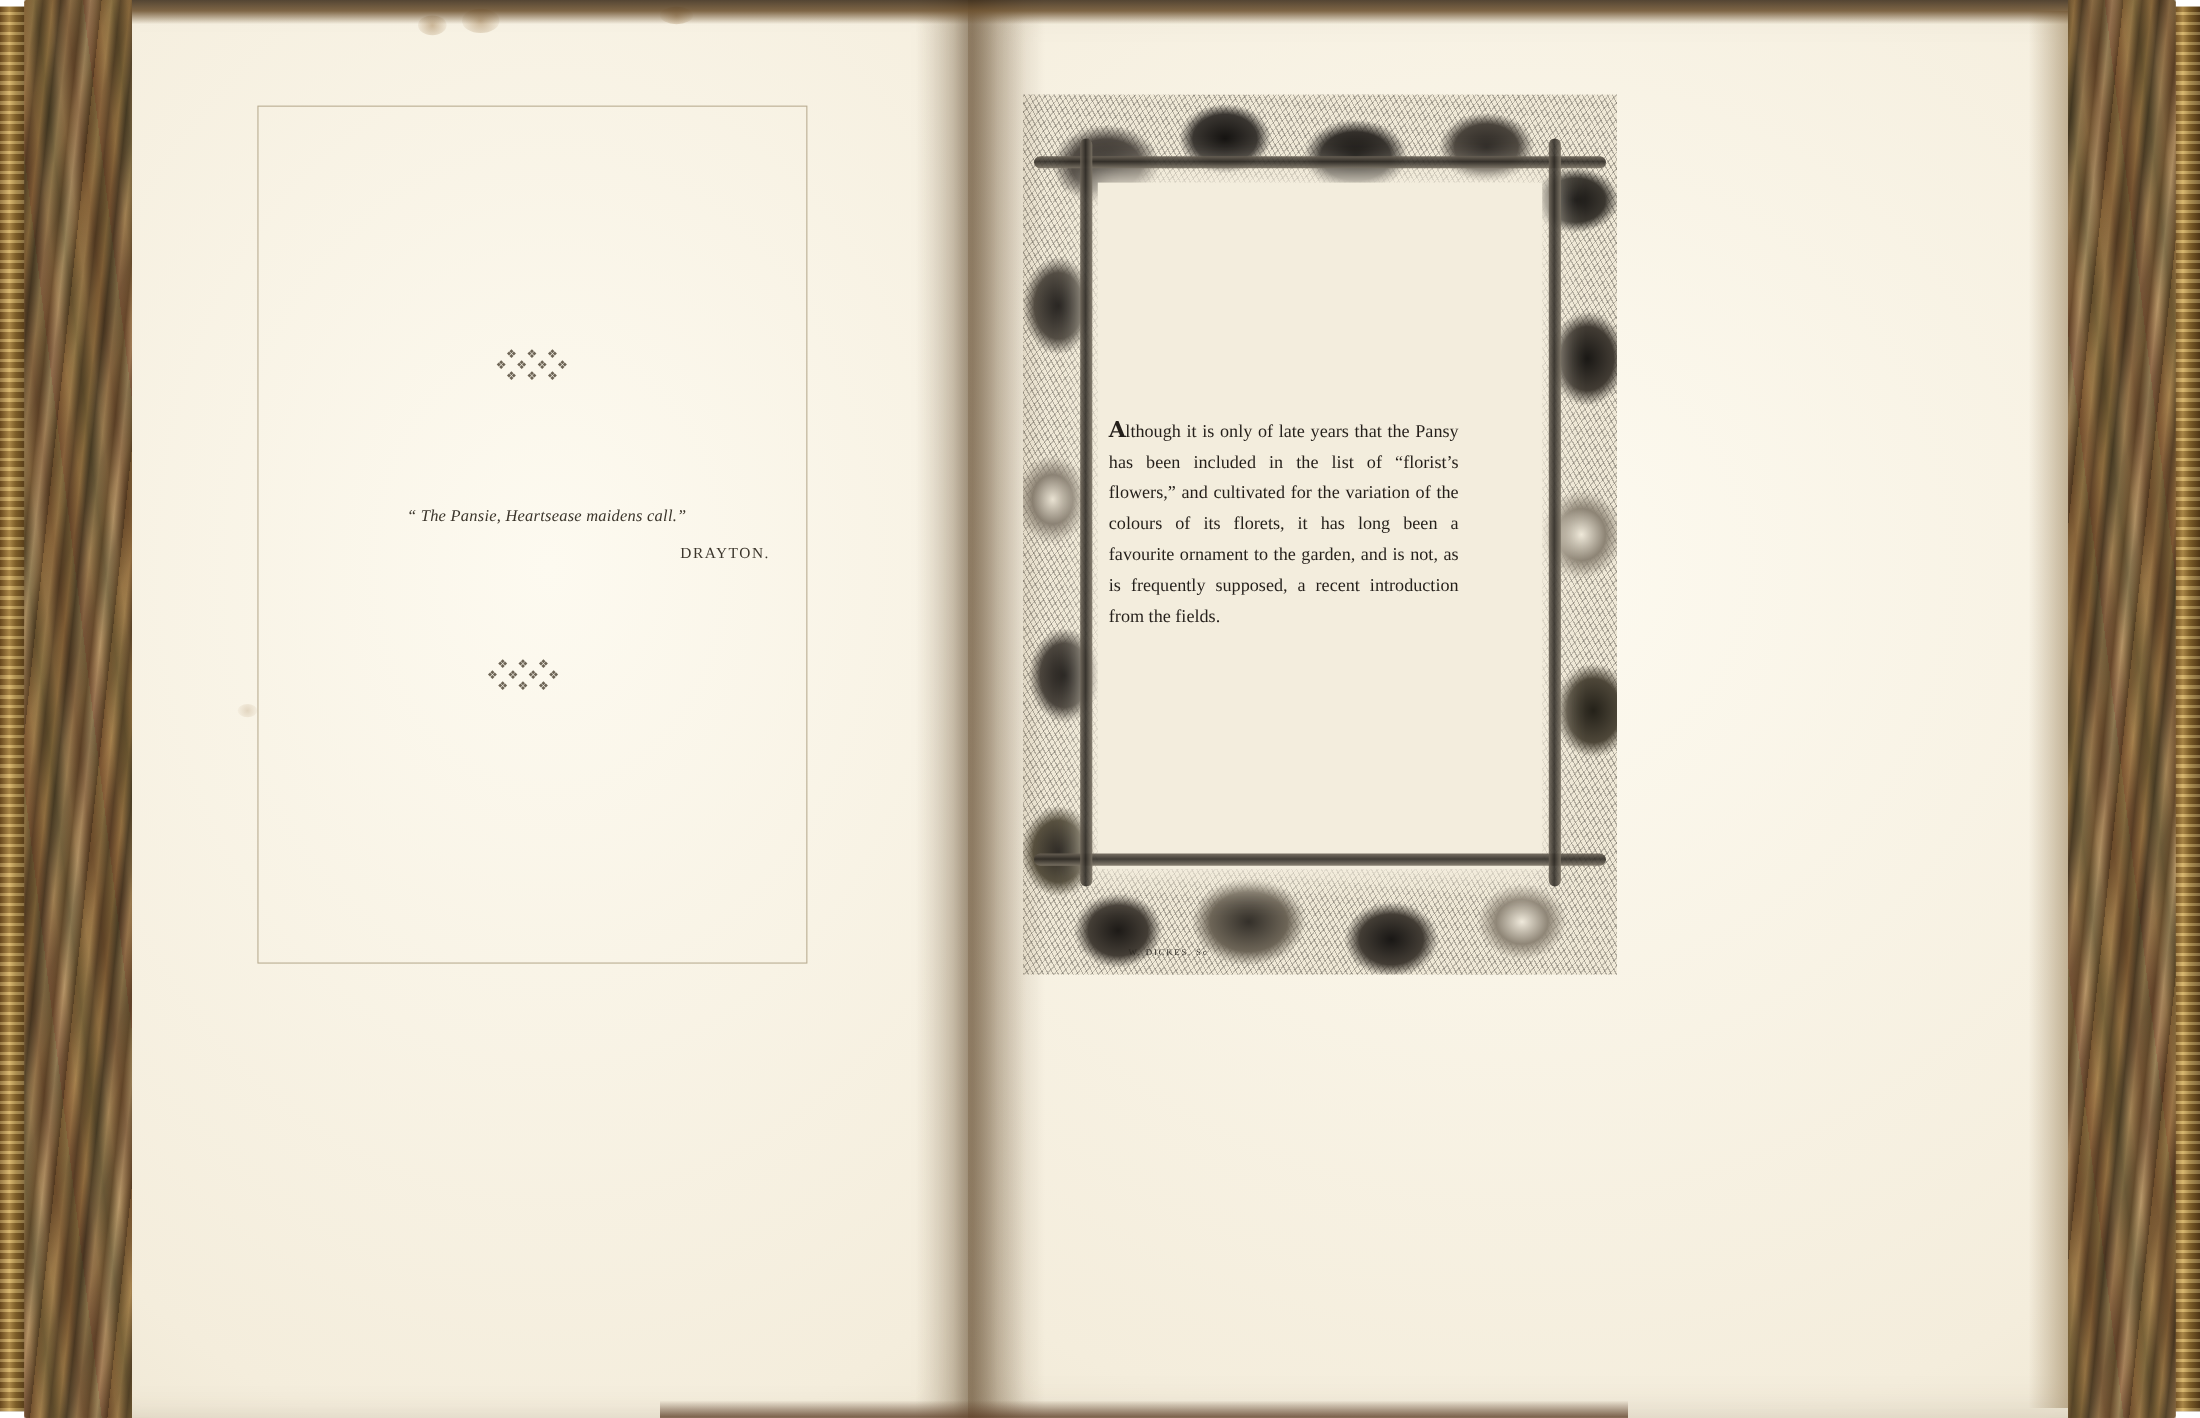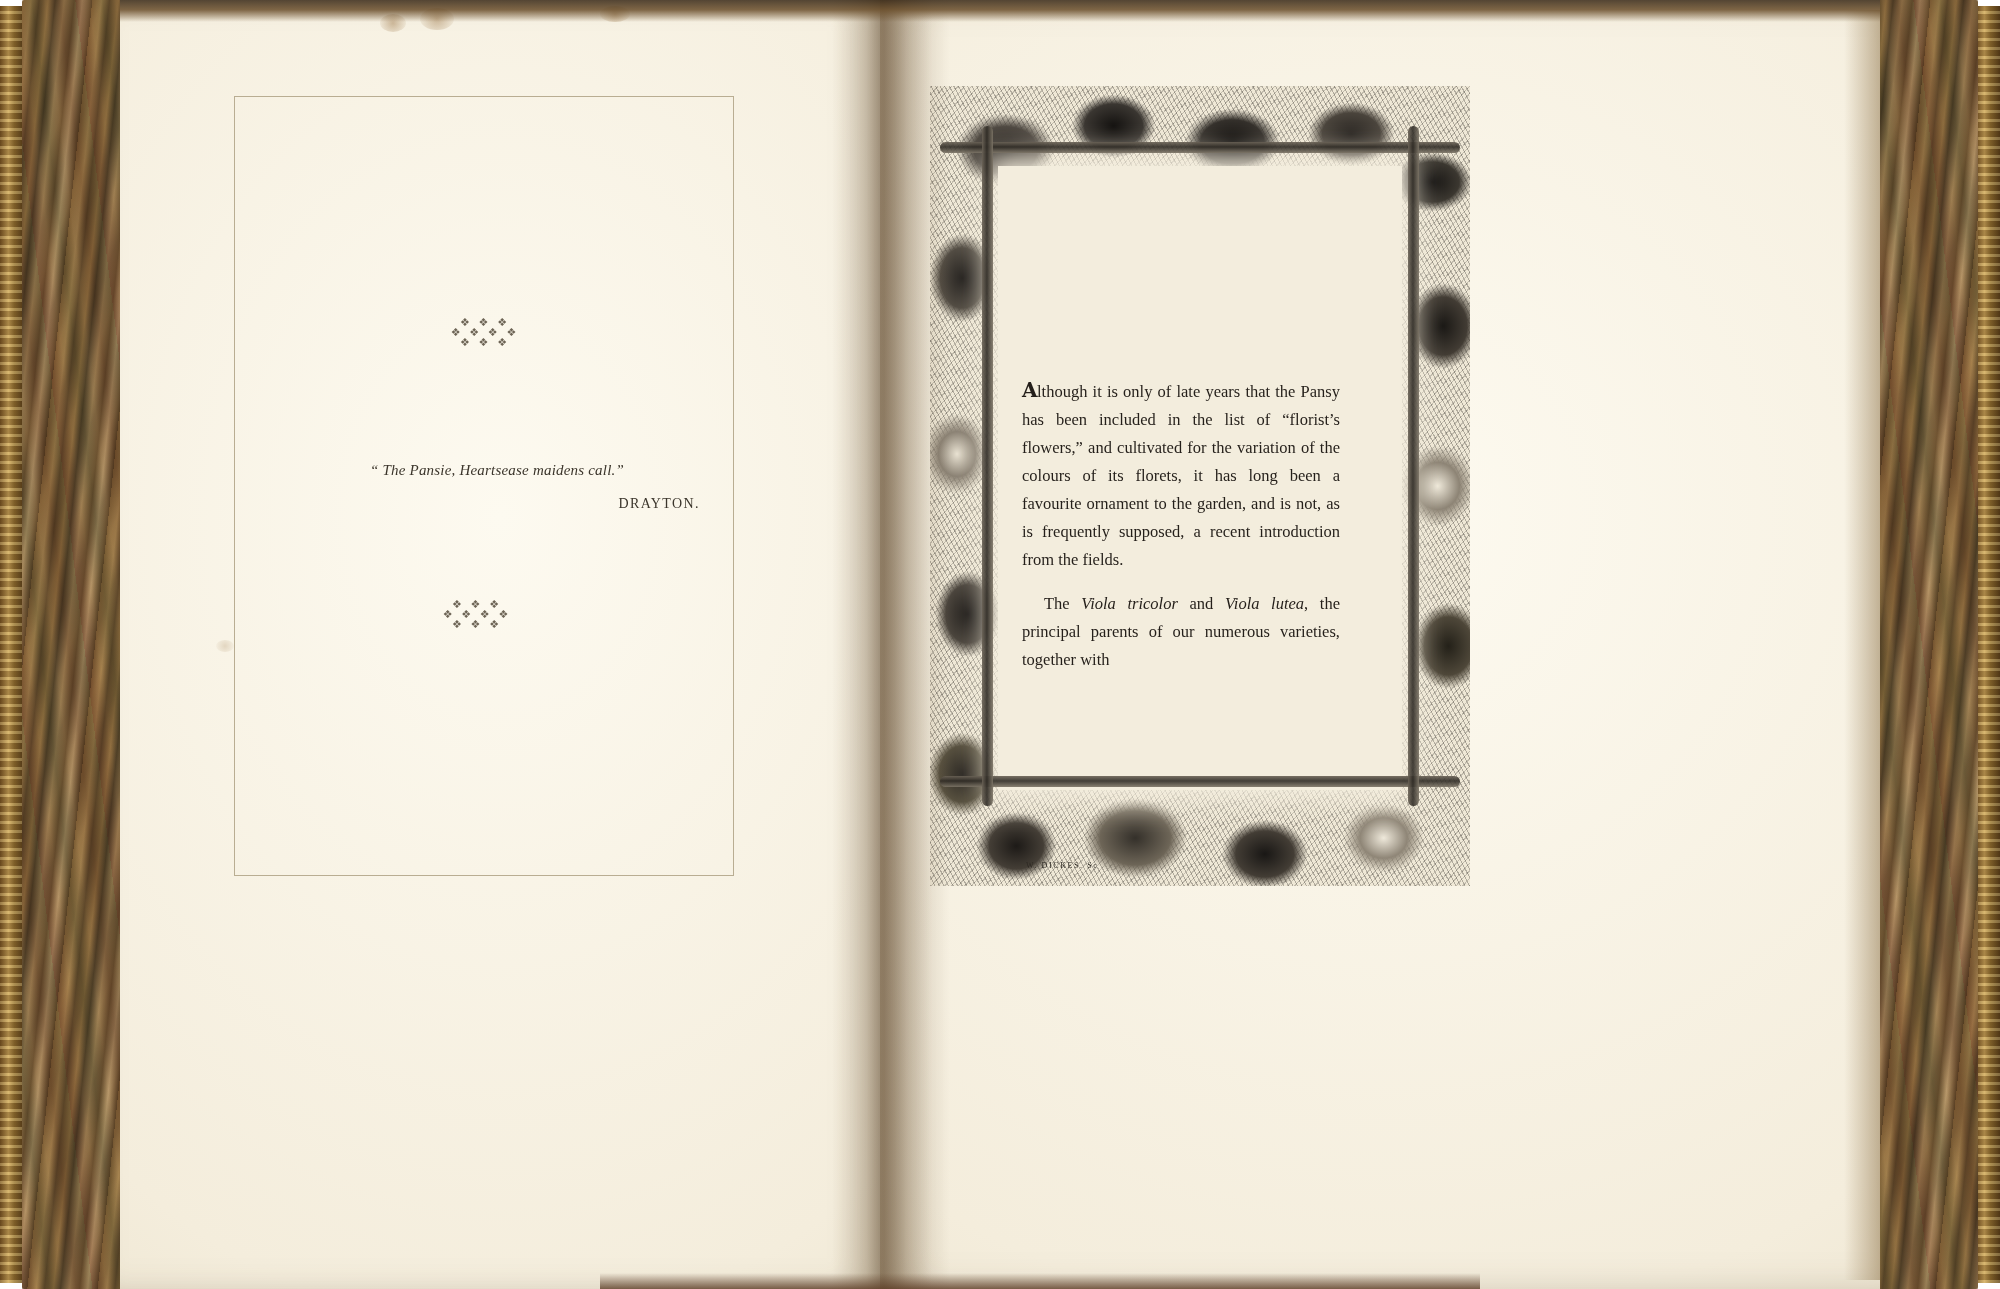--- a/index.html
+++ b/index.html
@@ -242,21 +242,21 @@
     background:
       linear-gradient(180deg, #6a6256 0%, #2f2b25 45%, #7c7466 100%);
     opacity: .9;
   }
   .rail-h { height: 11px; border-radius: 6px; }
   .rail-v { width: 11px; border-radius: 6px;
     background: linear-gradient(90deg,#6a6256 0%, #2f2b25 45%, #7c7466 100%); }
 
   .plate-text {
     position: absolute;
-    left: 92px;
+    left: 78px;
     top: 290px;
     width: 318px;
     font-size: 16.5px;
     line-height: 28px;
     color: #241f1a;
     text-align: justify;
     font-family: "Liberation Serif", serif;
   }
   .plate-text p { margin: 0; }
   .plate-text p + p { margin-top: 16px; text-indent: 22px; }
@@ -347,21 +347,20 @@
         <div class="engraving"></div>
         <div class="engraving-center-mask"></div>
 
         <div class="rail rail-h" style="left:10px; top:56px; width:520px;"></div>
         <div class="rail rail-h" style="left:10px; top:690px; width:520px;"></div>
         <div class="rail rail-v" style="left:52px; top:40px; height:680px;"></div>
         <div class="rail rail-v" style="left:478px; top:40px; height:680px;"></div>
 
         <div class="plate-text">
           <p><span class="dropcap">A</span><span>lthough it is only of late years that the Pansy has been included in the list of “florist’s flowers,” and cultivated for the variation of the colours of its florets, it has long been a favourite ornament to the garden, and is not, as is frequently supposed, a recent introduction from the fields.</span></p>
-          <p><span>The </span><i>Viola tricolor</i><span> and </span><i>Viola lutea</i><span>, the principal parents of our numerous varieties, together with</span></p>
         </div>
 
         <div class="engraver-credit">W. DICKES. Sc</div>
       </div>
     </div>
 
     <div class="gutter"></div>
     <div class="curl"></div>
     <div class="edge-right-pages"></div>
   </div>

